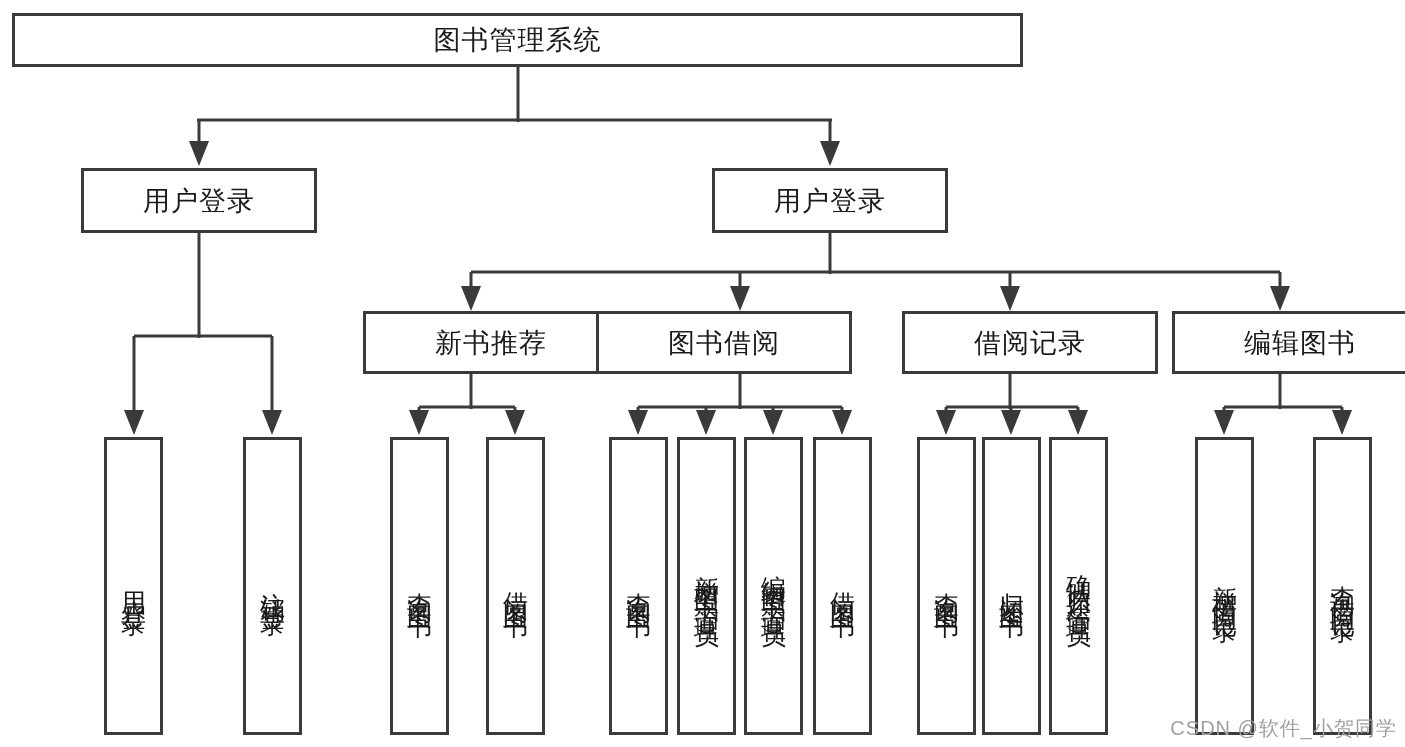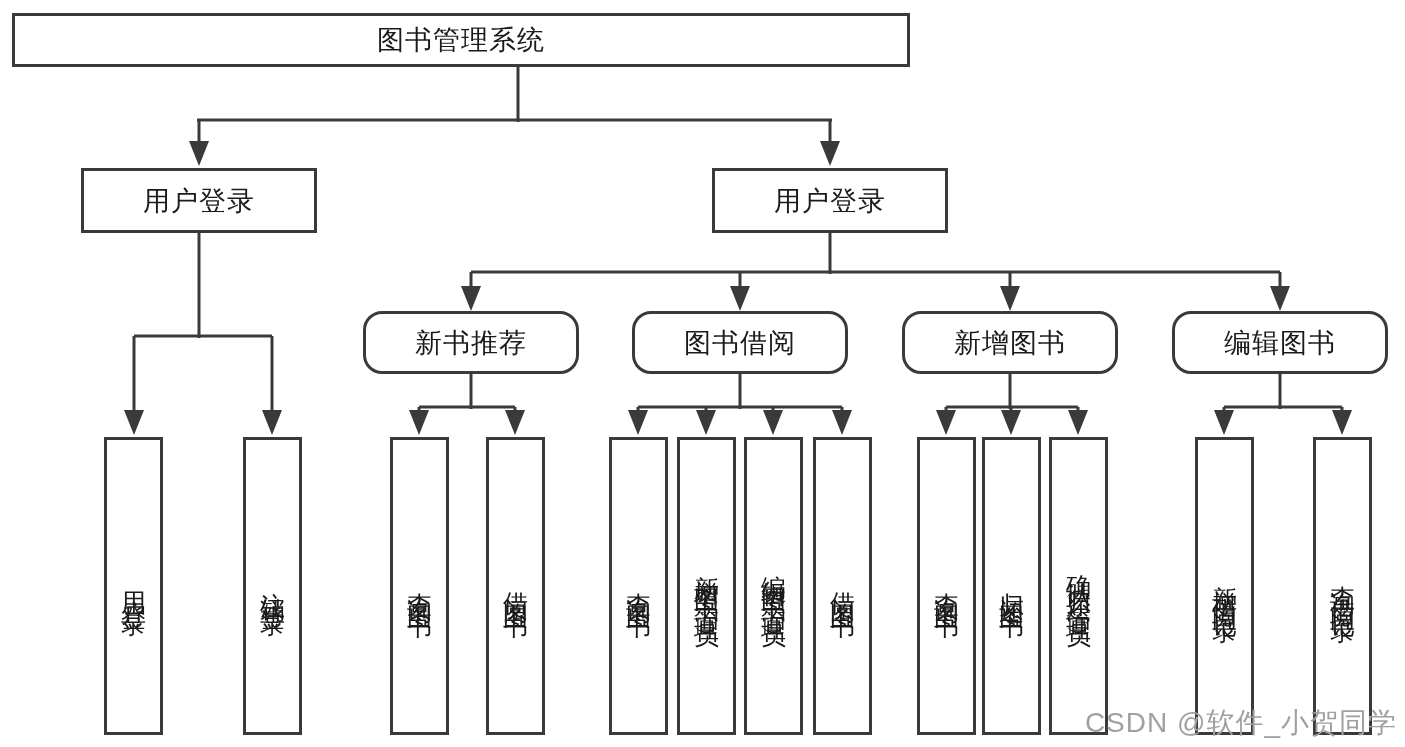--- a/index.html
+++ b/index.html
@@ -26,37 +26,37 @@
     border:3px solid var(--line);
     display:flex;align-items:center;justify-content:center;
     text-align:center;
   }
   .hlabel{
     font-size:27px;
     letter-spacing:1px;
     color:var(--text);
     white-space:nowrap;
   }
-  .root{left:12px;top:13px;width:898px;height:54px;}
+  .root{left:12px;top:13px;width:1011px;height:54px;}
   .lvl2{top:168px;width:236px;height:65px;}
-  .lvl3{top:311px;width:216px;height:63px;border-radius:19px;}
+  .lvl3{top:311px;width:256px;height:63px;}
   .leaf{top:437px;width:59px;height:298px;}
   .vtext{
     writing-mode:vertical-rl;
     text-orientation:mixed;
     font-size:25px;
     letter-spacing:7px;
     line-height:1;
     color:var(--text);
     white-space:nowrap;
   }
   .watermark{
     position:absolute;
     right:8px;bottom:5px;
-    font-size:28px;
+    font-size:20px;
     color:var(--wm);
     letter-spacing:1px;
     white-space:nowrap;
   }
 </style>
 </head>
 <body>
 
 <div id="stage">
 
@@ -131,25 +131,25 @@
   <div class="box lvl2" style="left:81px">
     <span class="hlabel">用户登录</span>
   </div>
   <div class="box lvl2" style="left:712px">
     <span class="hlabel">用户登录</span>
   </div>
 
   <div class="box lvl3" style="left:363px">
     <span class="hlabel">新书推荐</span>
   </div>
-  <div class="box lvl3" style="left:632px">
+  <div class="box lvl3" style="left:596px">
     <span class="hlabel">图书借阅</span>
   </div>
   <div class="box lvl3" style="left:902px">
-    <span class="hlabel">新增图书</span>
+    <span class="hlabel">借阅记录</span>
   </div>
   <div class="box lvl3" style="left:1172px">
     <span class="hlabel">编辑图书</span>
   </div>
 
   <div class="box leaf" style="left:104px">
     <span class="vtext">用户登录</span>
   </div>
   <div class="box leaf" style="left:243px">
     <span class="vtext">注销登录</span>

